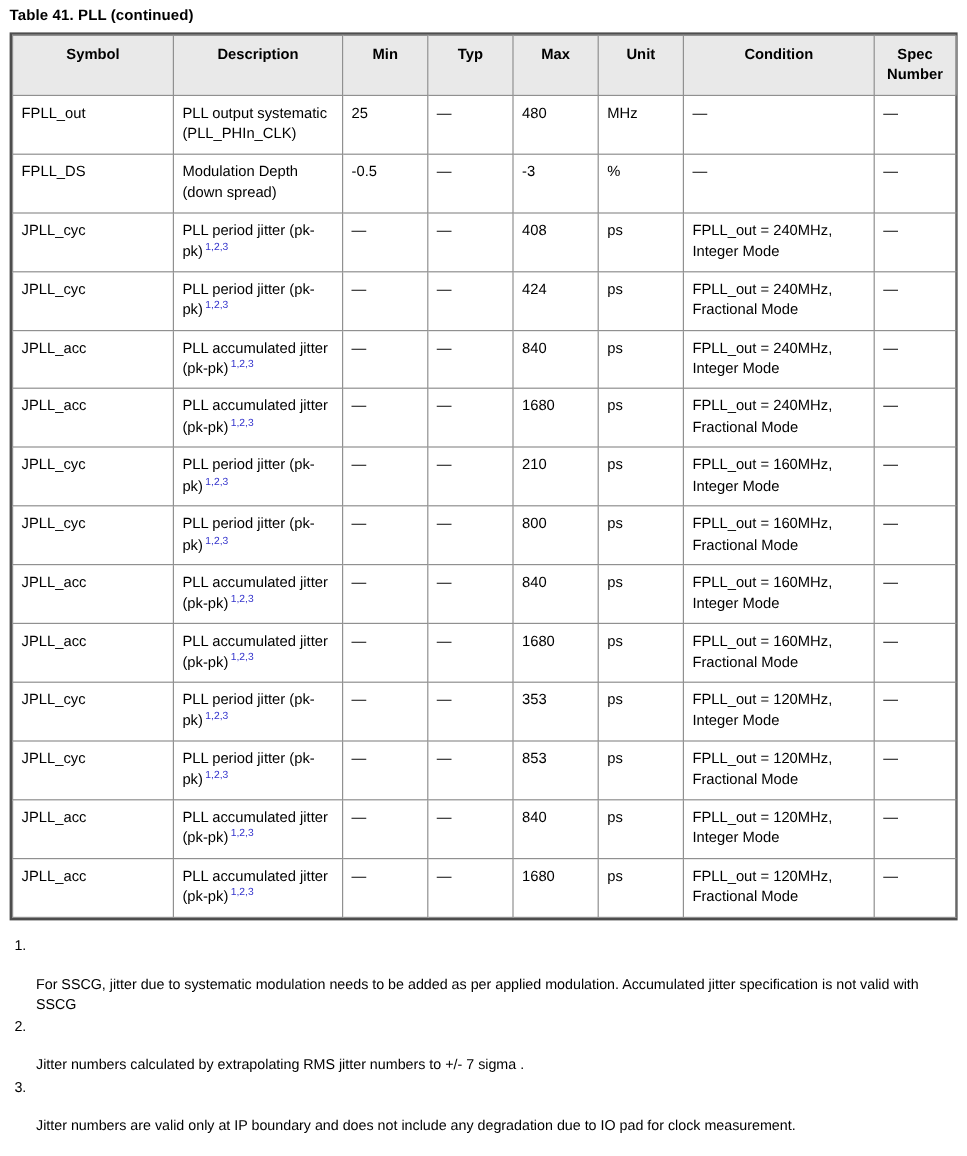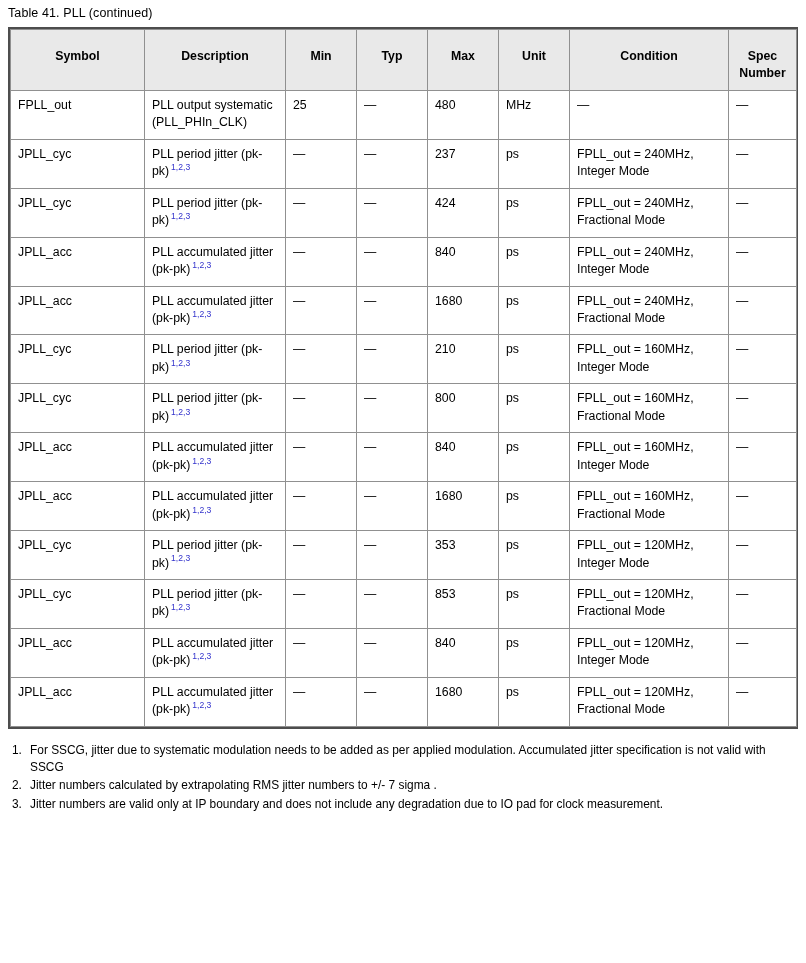--- a/index.html
+++ b/index.html
@@ -17,21 +17,21 @@
   }
   .page {
     position: relative;
     width: 806px;
     height: 963px;
     box-sizing: border-box;
     padding: 0;
   }
   .table-title {
     font-size: 12.5px;
-    font-weight: normal;
+    font-weight: bold;
     color: #000;
     margin: 6px 0 0 8px;
     letter-spacing: 0.1px;
   }
   .table-wrap {
     margin: 7px 0 0 8px;
     width: 790px;
     border: 2px solid #4d4d4d;
     box-sizing: border-box;
   }
@@ -49,21 +49,21 @@
     line-height: 1.42;
     box-sizing: border-box;
     font-weight: normal;
     word-wrap: break-word;
   }
   table.spec thead th {
     background: #e9e9e9;
     text-align: center;
     font-weight: bold;
     vertical-align: top;
-    padding-top: 18px;
+    padding-top: 7px;
     height: 42px;
   }
   
   col.c-symbol      { width: 134px; }
   col.c-description { width: 141px; }
   col.c-min         { width: 71px;  }
   col.c-typ         { width: 71px;  }
   col.c-max         { width: 71px;  }
   col.c-unit        { width: 71px;  }
   col.c-condition   { width: 159px; }
@@ -90,20 +90,21 @@
   }
   .note-num {
     width: 22px;
     flex: 0 0 22px;
     text-align: left;
     padding-left: 4px;
     box-sizing: border-box;
   }
   .note-text {
     flex: 1 1 auto;
+    margin-top: 32px;
   }
 </style>
 </head>
 <body>
 
 <div class="page">
 
   <div class="table-title">Table 41. PLL (continued)</div>
 
   <div class="table-wrap">
@@ -135,25 +136,35 @@
             <td>FPLL_out</td>
             <td>PLL output systematic (PLL_PHIn_CLK)</td>
             <td>25</td>
             <td>—</td>
             <td>480</td>
             <td>MHz</td>
             <td>—</td>
             <td>—</td>
           </tr>
           <tr>
-            <td>JPLL_cyc</td>
-            <td>PLL period jitter (pk-pk)<span class="fn">1,2,3</span></td>
-            <td>—</td>
-            <td>—</td>
-            <td>237</td>
+            <td>FPLL_DS</td>
+            <td>Modulation Depth (down spread)</td>
+            <td>-0.5</td>
+            <td>—</td>
+            <td>-3</td>
+            <td>%</td>
+            <td>—</td>
+            <td>—</td>
+          </tr>
+          <tr>
+            <td>JPLL_cyc</td>
+            <td>PLL period jitter (pk-pk)<span class="fn">1,2,3</span></td>
+            <td>—</td>
+            <td>—</td>
+            <td>408</td>
             <td>ps</td>
             <td>FPLL_out = 240MHz, Integer Mode</td>
             <td>—</td>
           </tr>
           <tr>
             <td>JPLL_cyc</td>
             <td>PLL period jitter (pk-pk)<span class="fn">1,2,3</span></td>
             <td>—</td>
             <td>—</td>
             <td>424</td>

